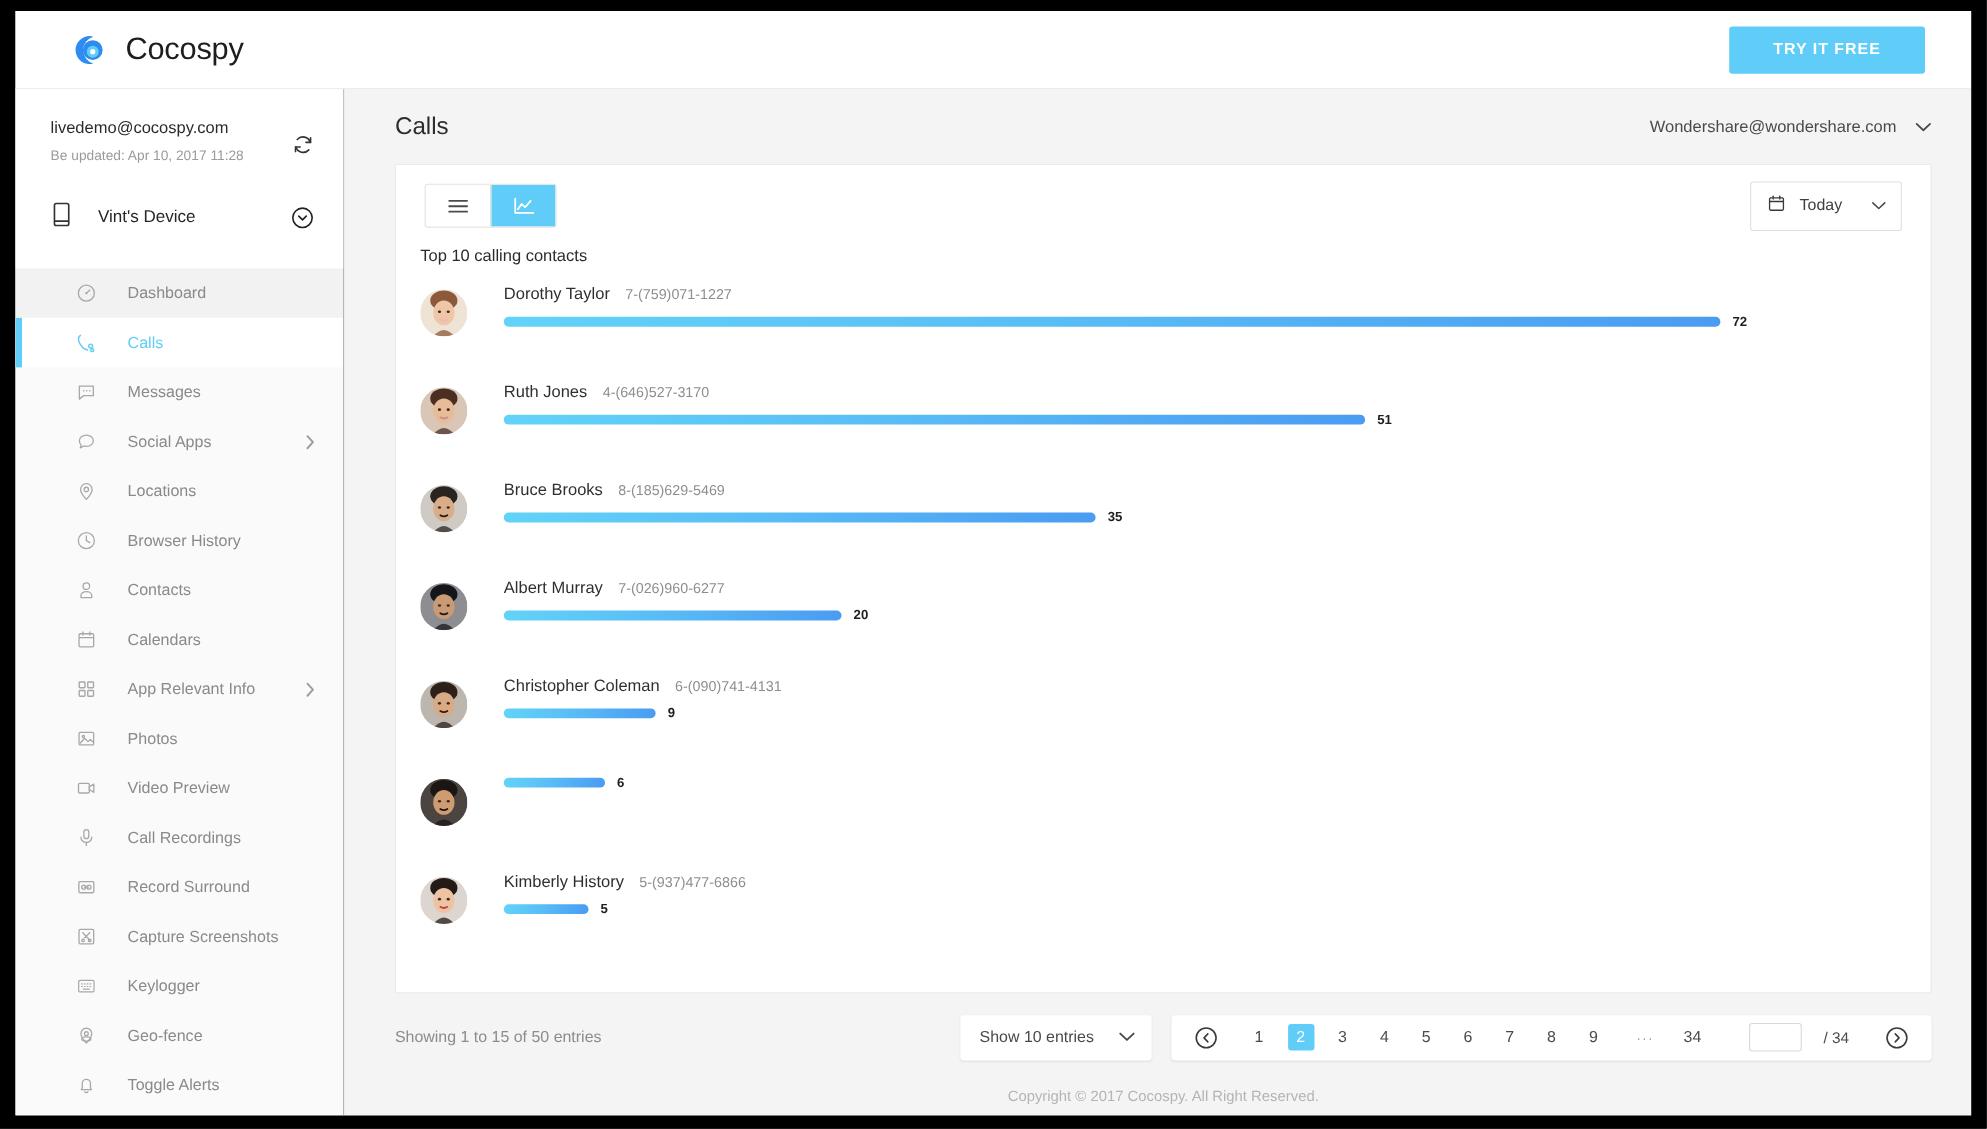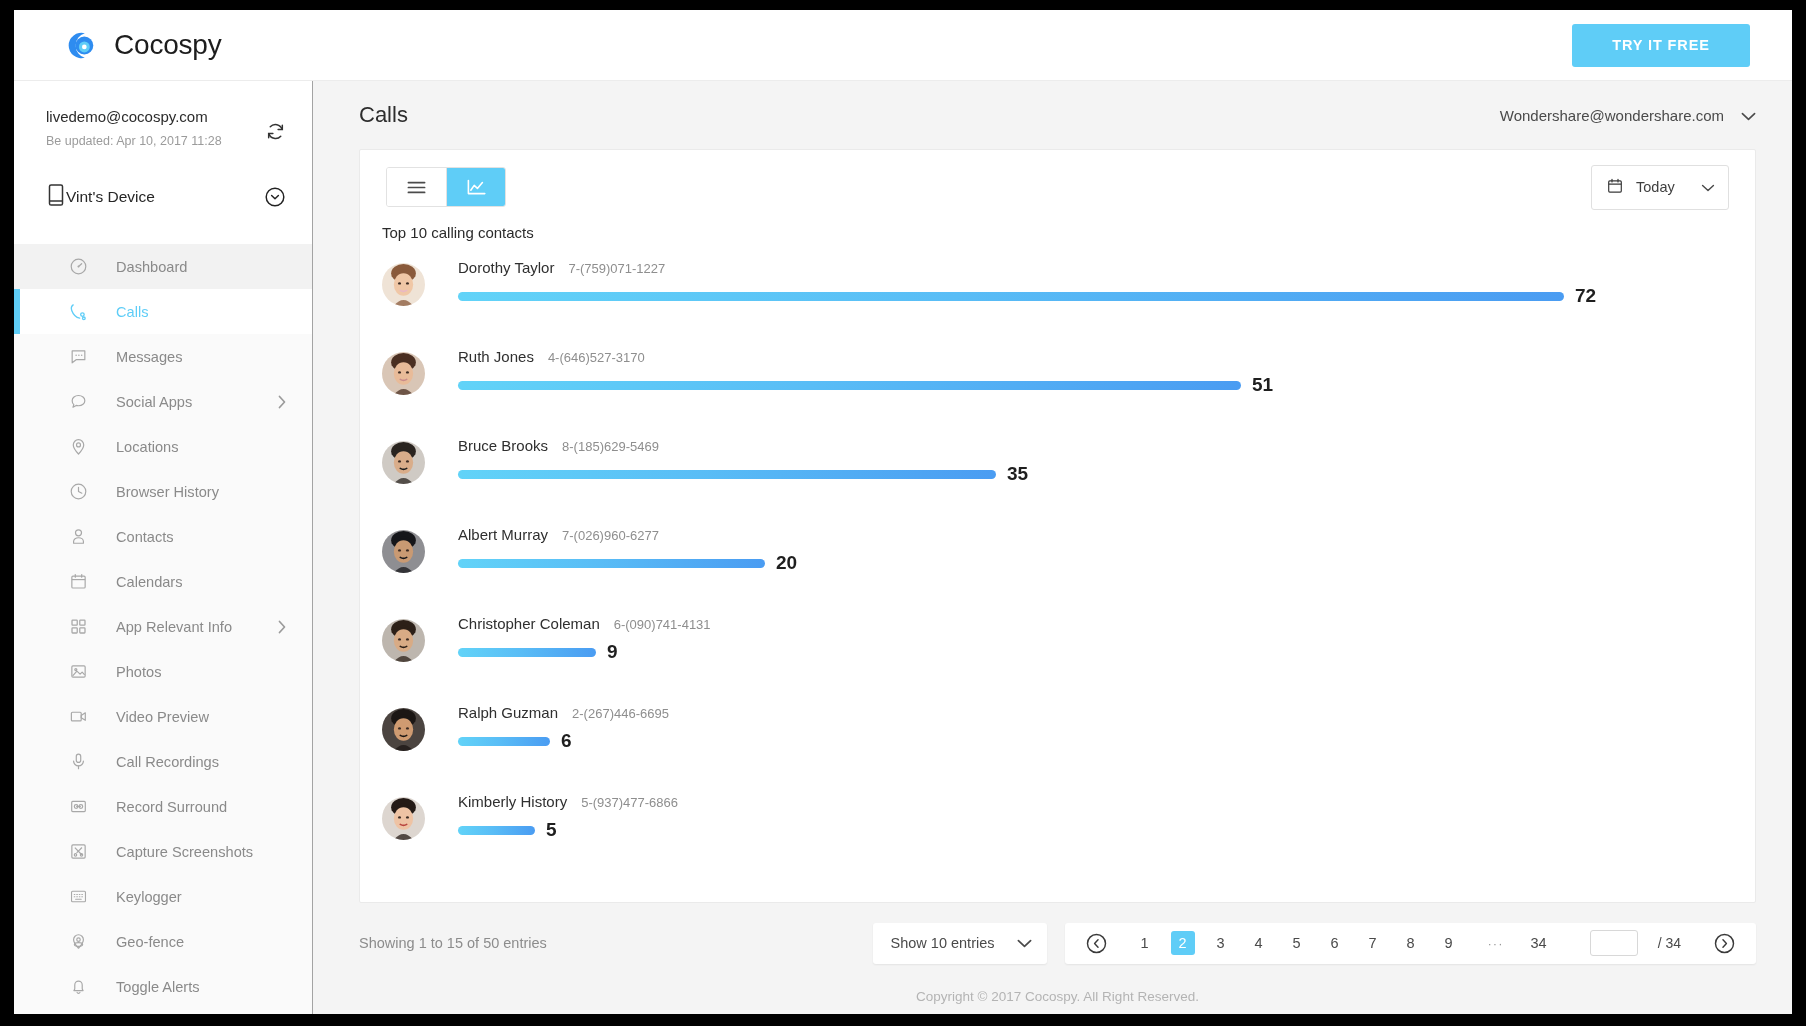--- a/index.html
+++ b/index.html
@@ -119,20 +119,21 @@
   }
   .device-row {
     display: flex;
     align-items: center;
     margin-top: 34px;
     justify-content: space-between;
   }
   .device-left {
     display: flex;
     align-items: center;
+    gap: 23px;
   }
   .device-name {
     font-size: 15.5px;
     color: #262626;
   }
 
   .nav {
     flex: 1;
     padding-top: 0;
     overflow: hidden;
@@ -334,21 +335,21 @@
     height: 9px;
     position: relative;
     flex: 0 0 auto;
   }
   .bar-fill {
     height: 9px;
     border-radius: 5px;
     background: linear-gradient(90deg, #62d3f8 0%, #59bdf6 45%, #4a9cf2 100%);
   }
   .bar-val {
-    font-size: 19px;
+    font-size: 12px;
     font-weight: bold;
     color: #1f1f1f;
   }
 
   
   .foot {
     height: 80px;
     min-height: 80px;
     display: flex;
     align-items: center;
@@ -902,24 +903,20 @@
                       <ellipse cx="20" cy="9.5" rx="11.5" ry="8.5" fill="#1b1614"></ellipse>
                       <ellipse cx="20" cy="20" rx="9" ry="10.5" fill="#cf9b71"></ellipse>
                       <path d="M9 13 Q20 3 31 13 Q31 8 20 6 Q9 8 9 13Z" fill="#1b1614"></path>
                       <ellipse cx="16.3" cy="19" rx="1.35" ry="1.1" fill="#3a2a22"></ellipse>
                       <ellipse cx="23.7" cy="19" rx="1.35" ry="1.1" fill="#3a2a22"></ellipse>
                       <path d="M17 25.5 Q20 27.4 23 25.5" stroke="#1b1614" stroke-width="1.5" fill="none" stroke-linecap="round"></path>
                       <path d="M11 40 Q20 29 29 40 Z" fill="#1b1614" opacity="0.75"></path>
                     </svg>
                   </div>
                   <div class="bar-col">
-                    <div class="bar-meta">
-                      <span class="bar-name">Ralph Guzman</span>
-                      <span class="bar-phone">2-(267)446-6695</span>
-                    </div>
                     <div class="bar-line">
                       <div class="bar-track" style="width:92px">
                         <div class="bar-fill" style="width:92px"></div>
                       </div>
                       <span class="bar-val">6</span>
                     </div>
                   </div>
                 </div>
                 <div class="bar-row">
                   <div class="avatar">

